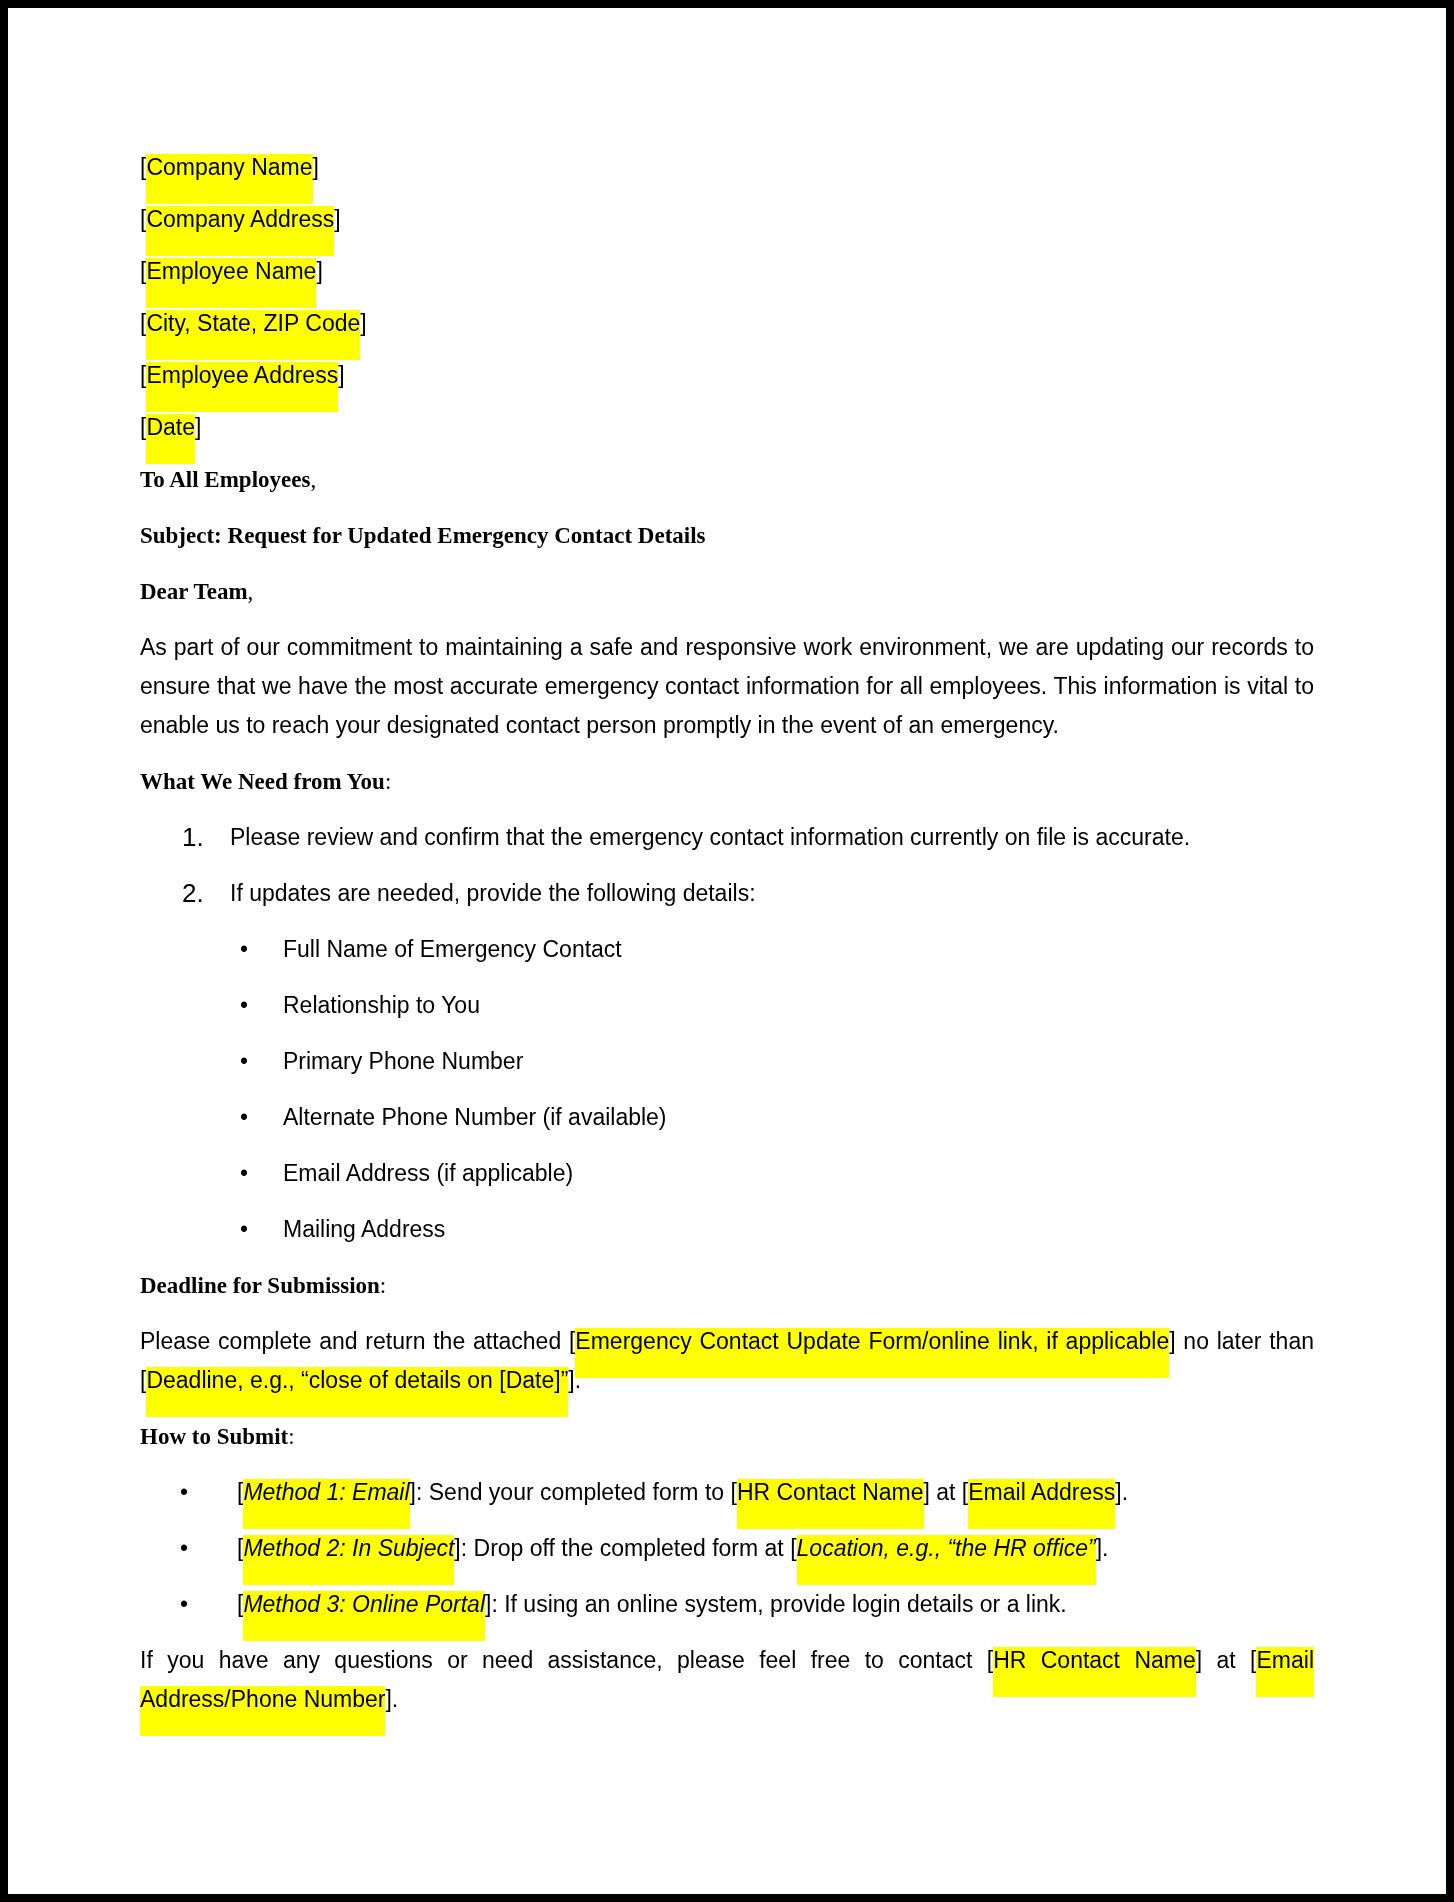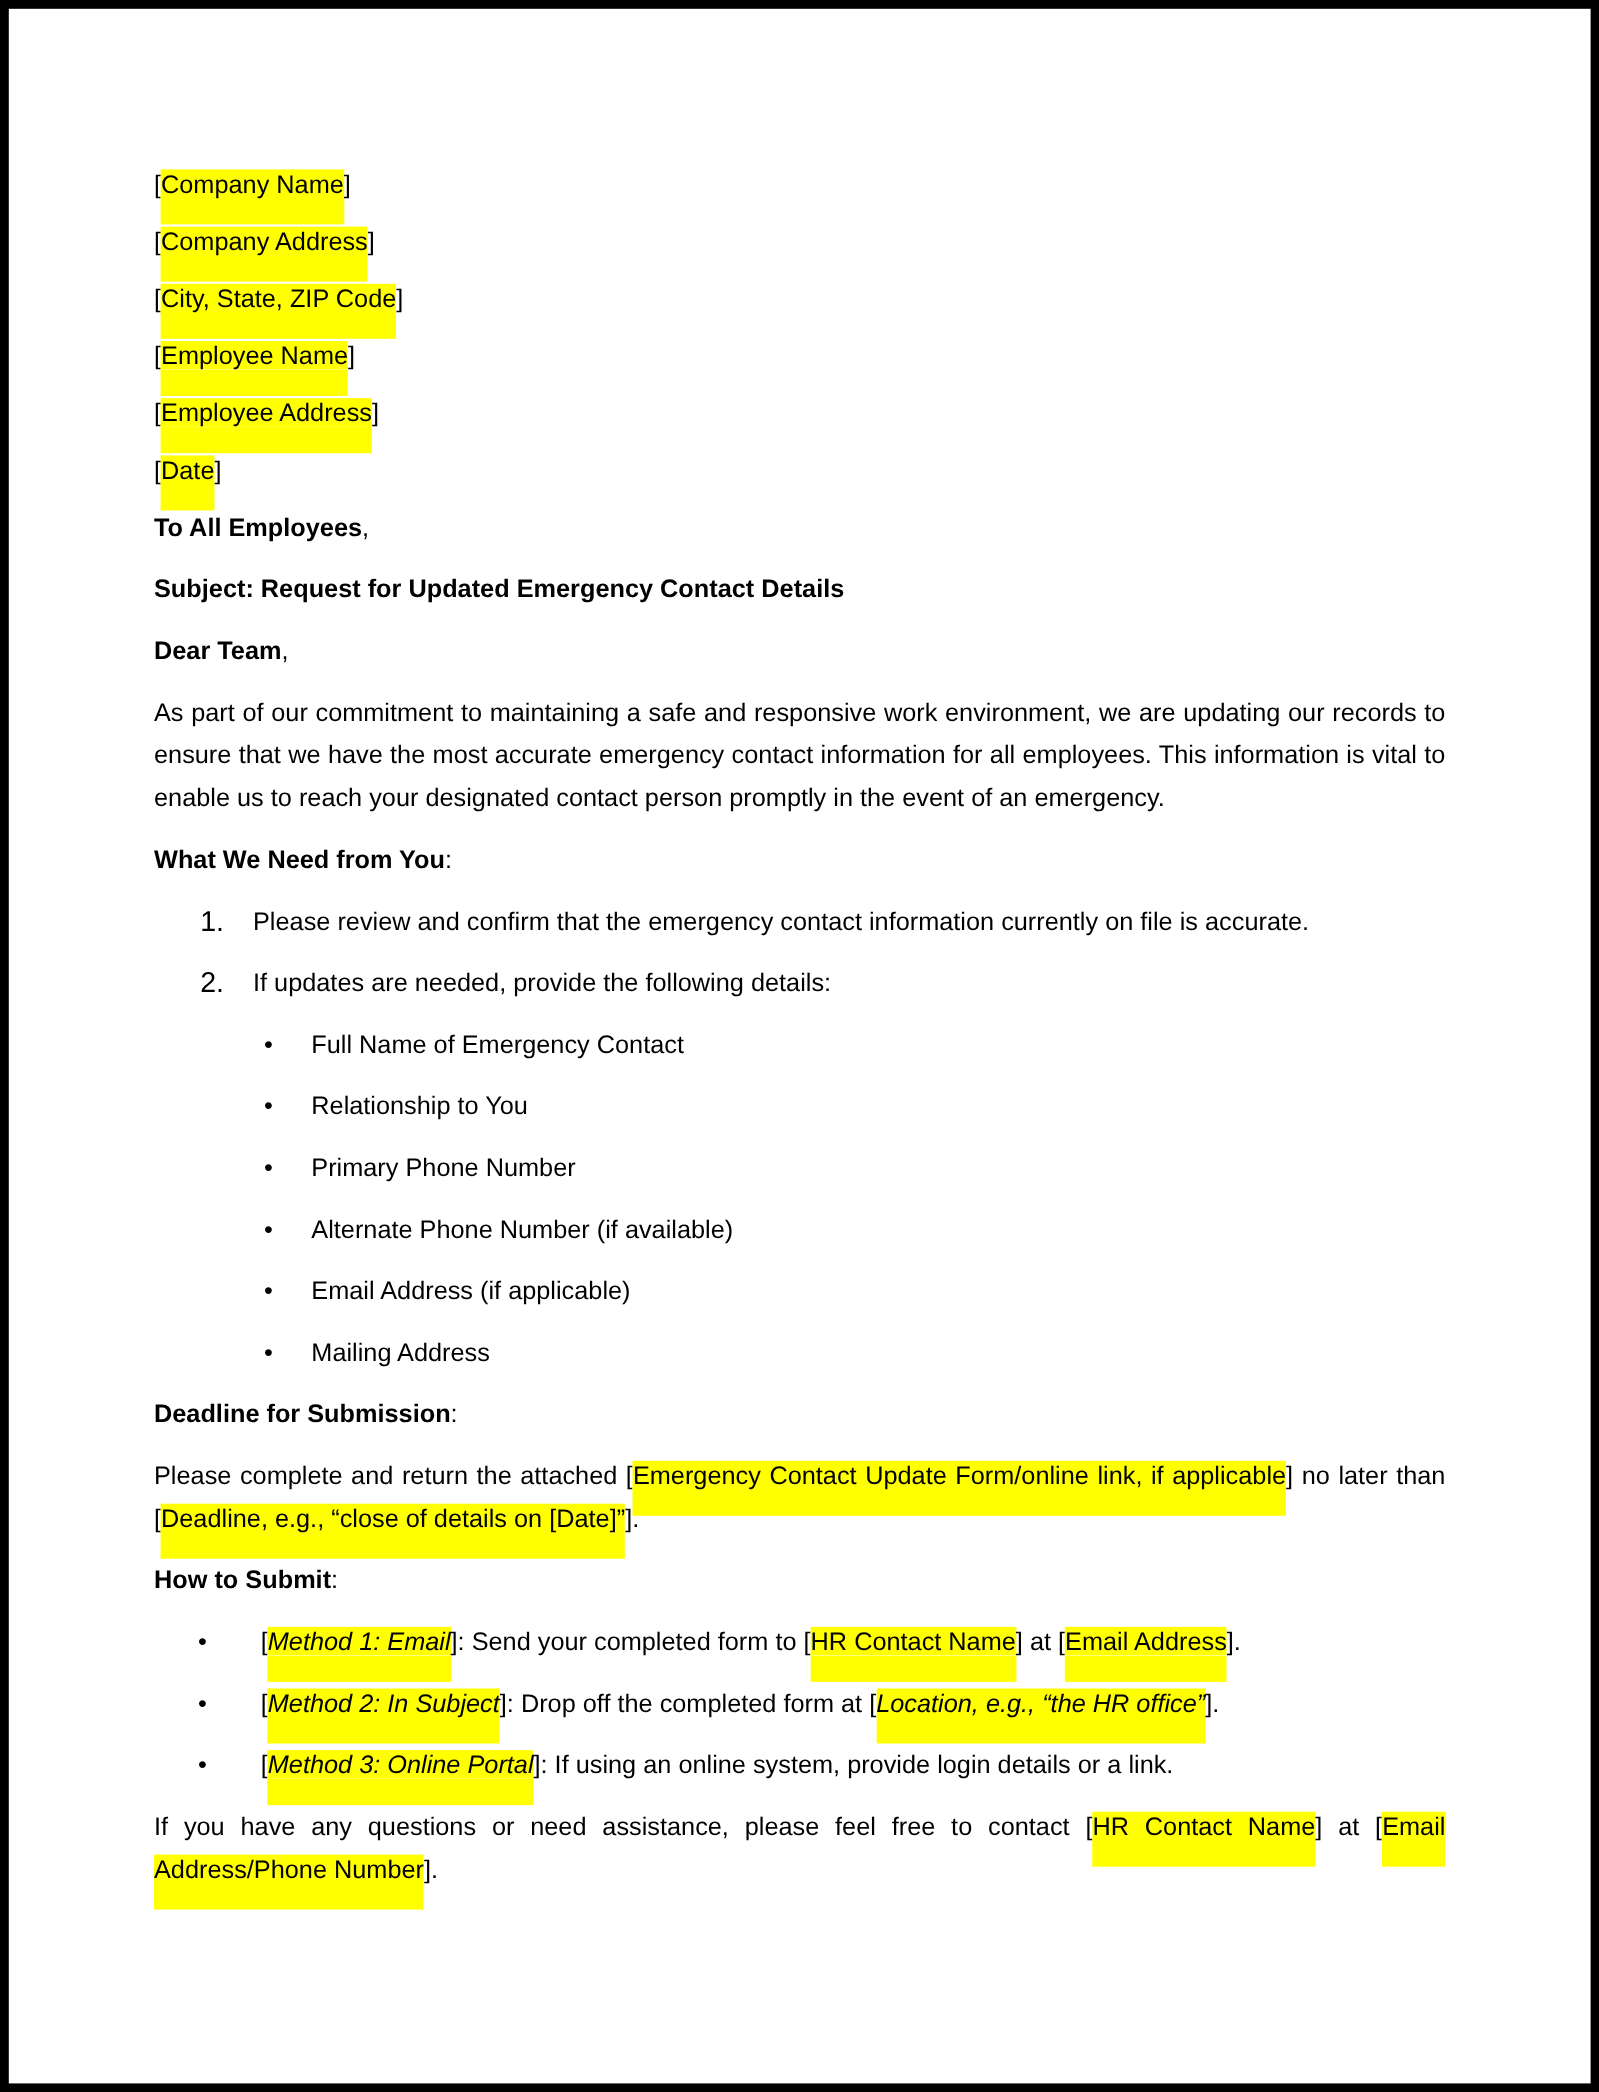--- a/index.html
+++ b/index.html
@@ -18,40 +18,40 @@
   }
   
   .hl {
     background: #ffff00;
     box-shadow: 0 24px 0 0 #ffff00;
   }
   .it { font-style: italic; }
   .bd { font-weight: bold; }
 
   .ph-line { margin-bottom: 13px; }          
-  .line    { margin-bottom: 17px; }          
+  .line    { margin-bottom: 17px; font-family: Liberation Serif, serif; }          
   .para    { margin-bottom: 17px; text-align: justify; }
 
   .li { display: flex; margin-bottom: 17px; }
   .li .marker { flex: 0 0 auto; }
   .li .li-text { flex: 1 1 auto; }
   .li.num .marker { margin-left: 42px; width: 48px; font-size: 26px; }
   .li.l1  .marker { margin-left: 40px; width: 57px; }
   .li.l2  .marker { margin-left: 100px; width: 43px; }
 </style>
 </head>
 <body>
 
 <div class="page">
 
   <div>
     <div class="ph-line"><span>[</span><span class="hl">Company Name</span><span>]</span></div>
     <div class="ph-line"><span>[</span><span class="hl">Company Address</span><span>]</span></div>
+    <div class="ph-line"><span>[</span><span class="hl">Employee Name</span><span>]</span></div>
     <div class="ph-line"><span>[</span><span class="hl">City, State, ZIP Code</span><span>]</span></div>
-    <div class="ph-line"><span>[</span><span class="hl">Employee Name</span><span>]</span></div>
     <div class="ph-line"><span>[</span><span class="hl">Employee Address</span><span>]</span></div>
     <div class="ph-line"><span>[</span><span class="hl">Date</span><span>]</span></div>
   </div>
 
   <div class="line"><span class="bd">To All Employees</span><span>,</span></div>
   <div class="line"><span class="bd">Subject: Request for Updated Emergency Contact Details</span></div>
   <div class="line"><span class="bd">Dear Team</span><span>,</span></div>
 
   <div class="para">As part of our commitment to maintaining a safe and responsive work environment, we are updating our records to ensure that we have the most accurate emergency contact information for all employees. This information is vital to enable us to reach your designated contact person promptly in the event of an emergency.</div>
 

